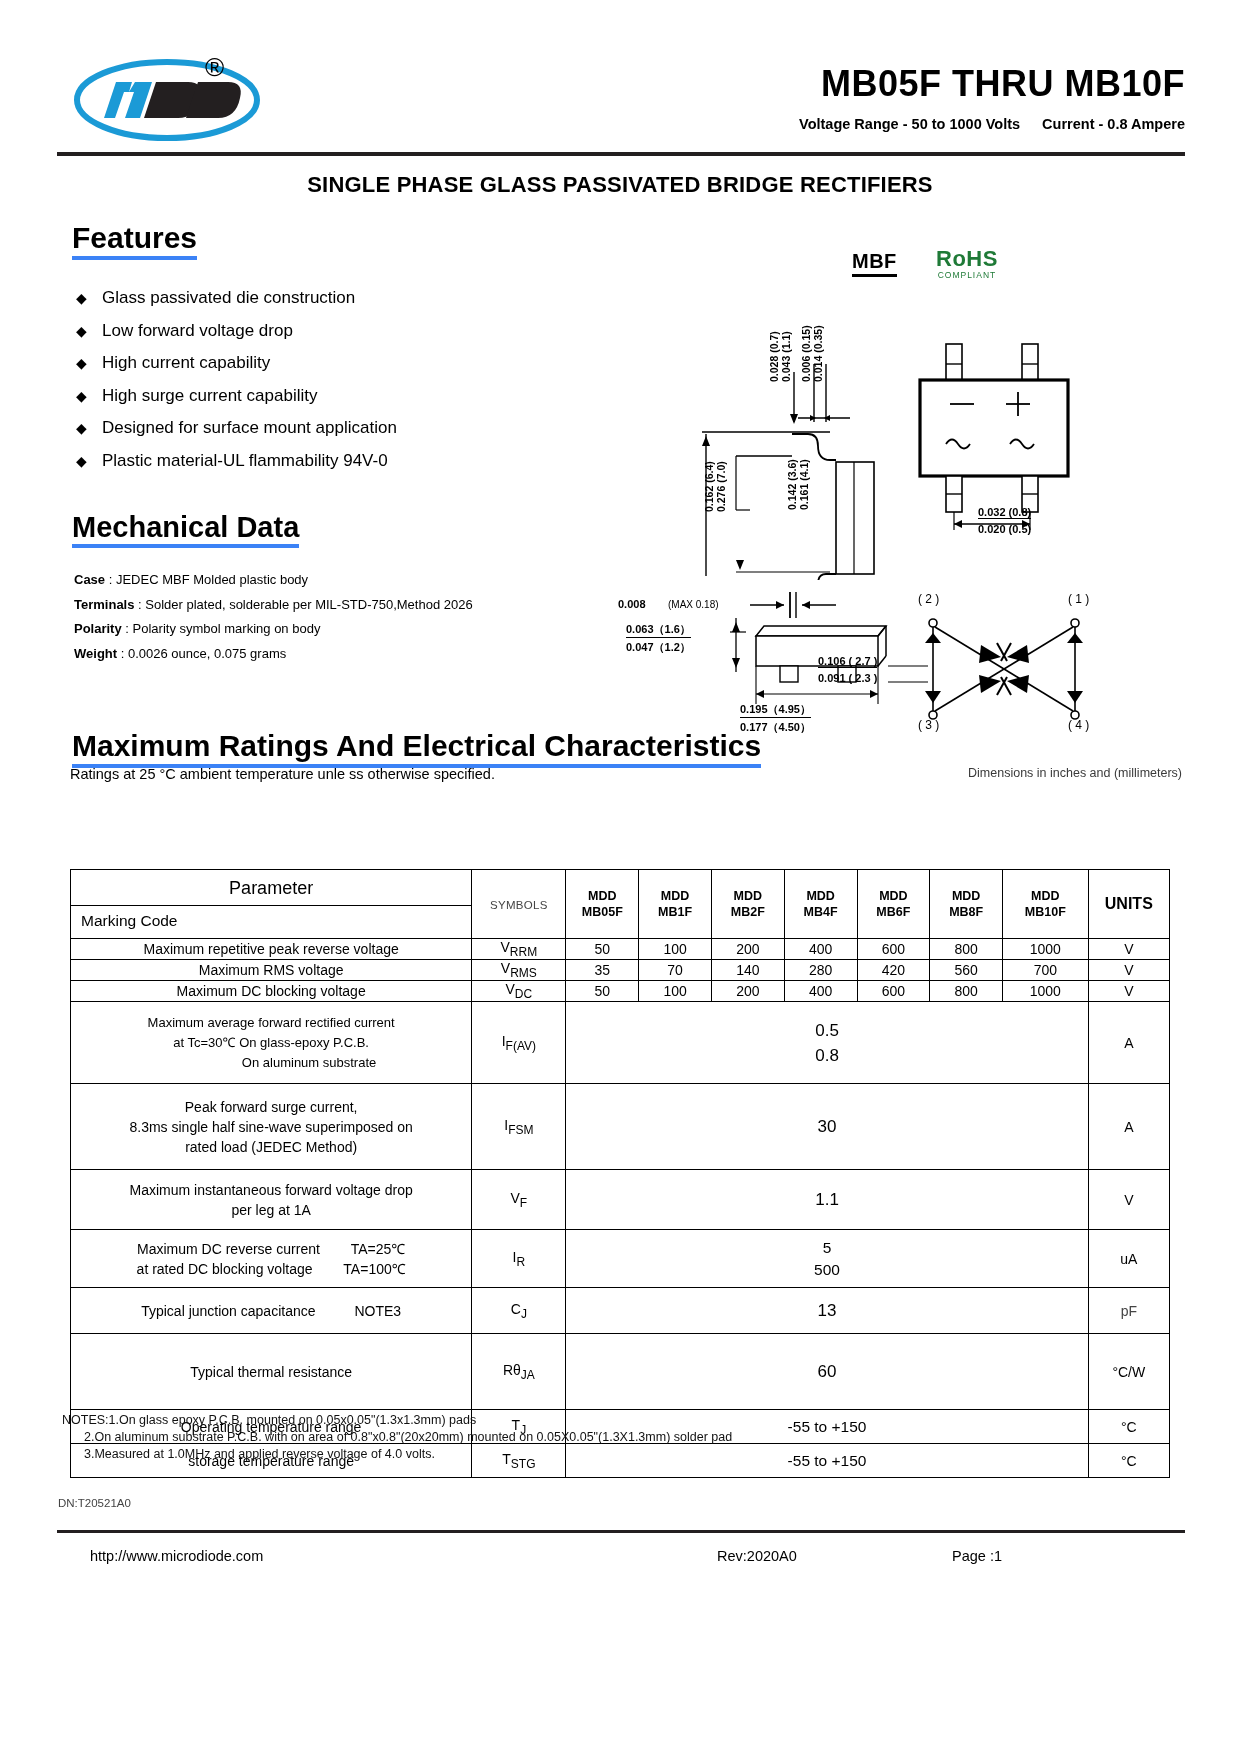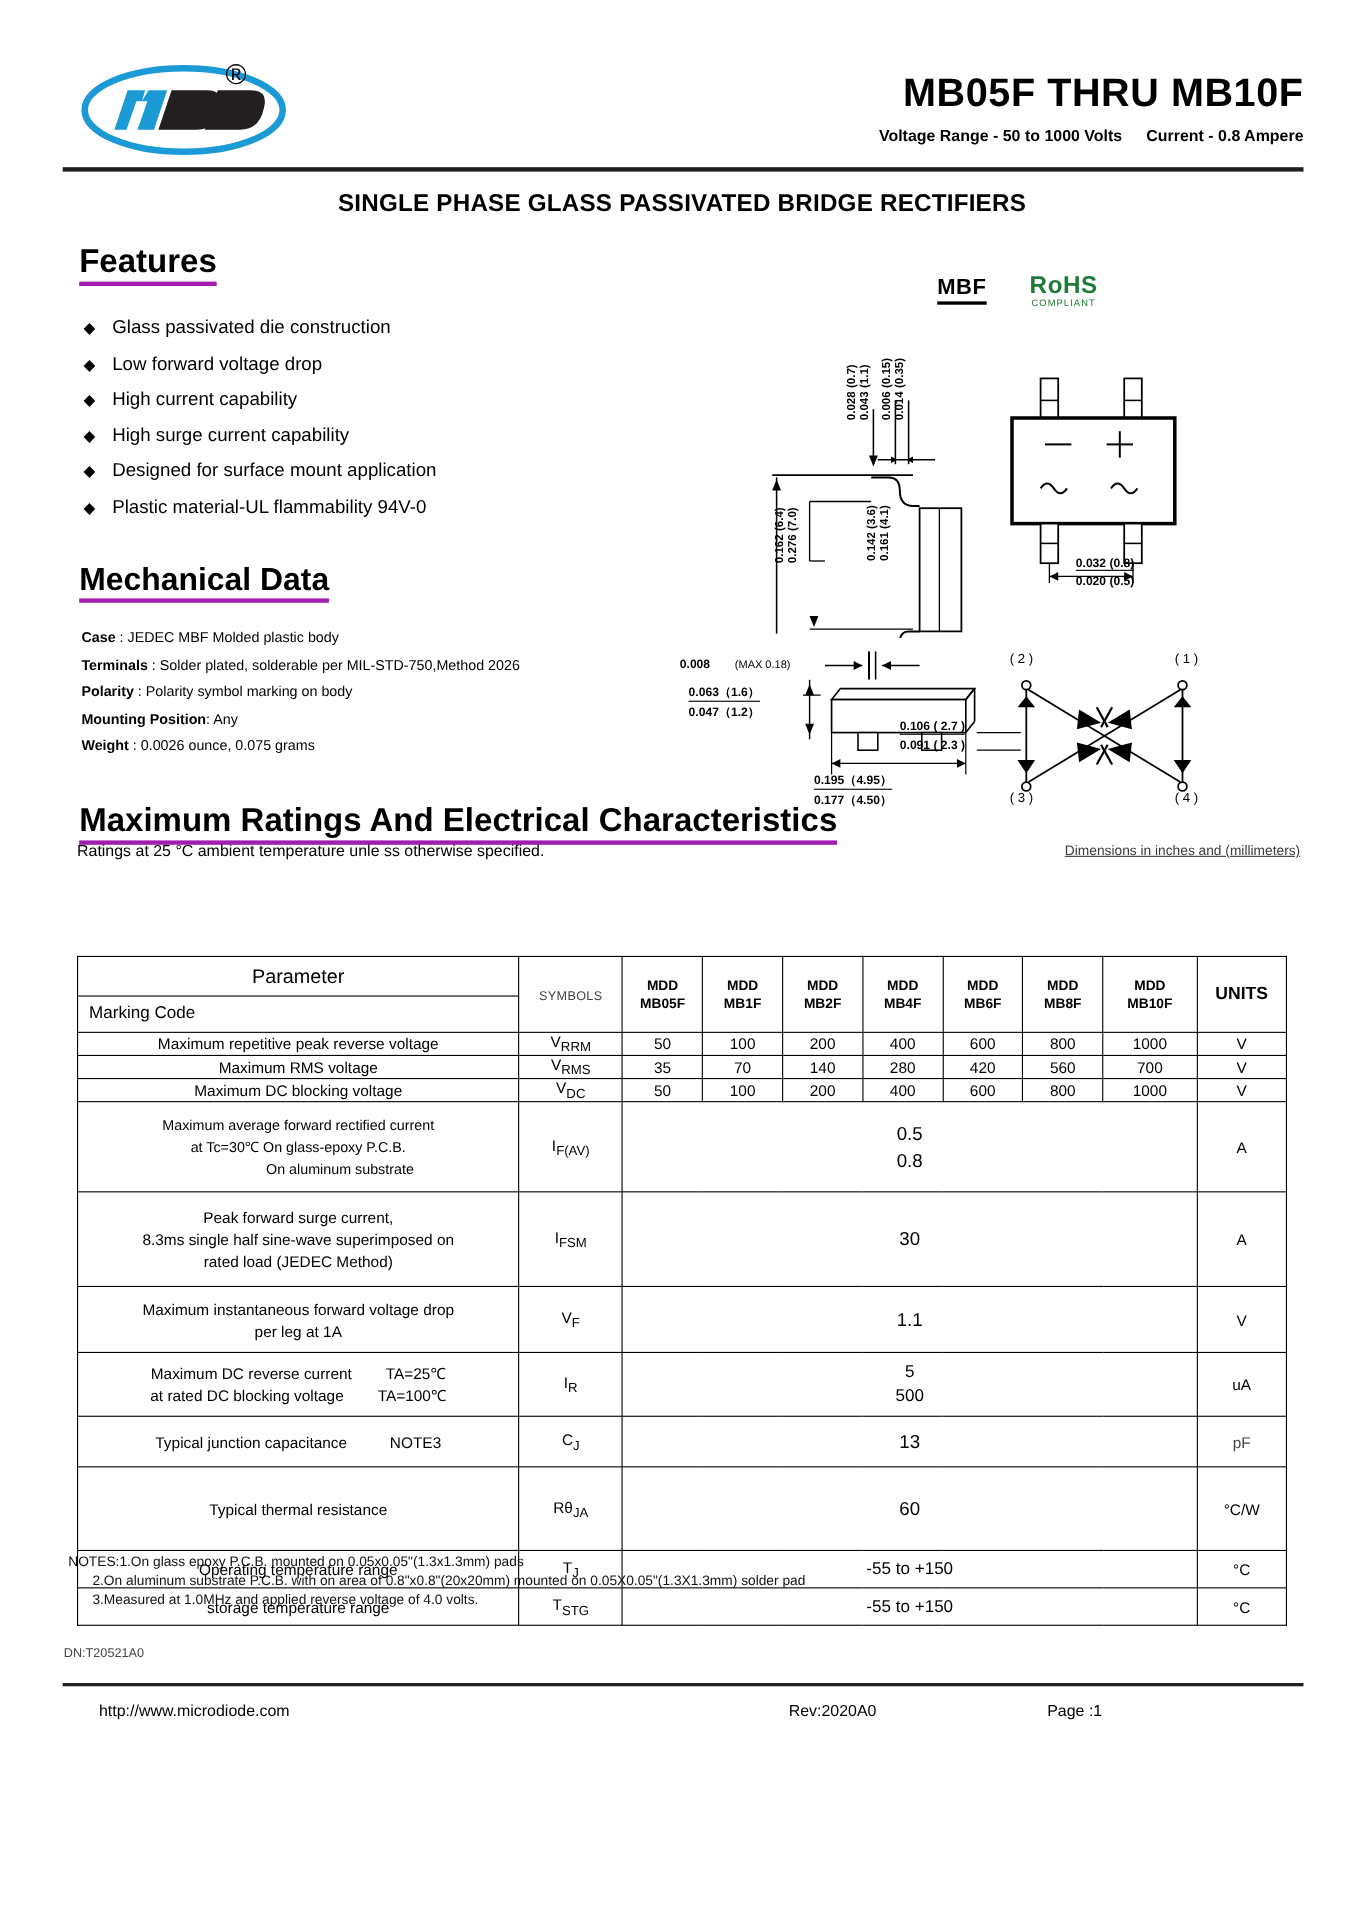--- a/index.html
+++ b/index.html
@@ -25,38 +25,38 @@
   .rule { position:absolute; left:57px; right:55px; top:152px; height:4px; background:#231f20; }
 
   .subtitle {
     position:absolute; left:0; right:0; top:172px;
     text-align:center; font-size:22px; font-weight:bold; letter-spacing:0.2px;
   }
 
   
   .h-sec {
     font-size:30px; font-weight:bold; display:inline-block;
-    border-bottom:4px solid #a21caf; padding-bottom:2px; line-height:1.05;
+    border-bottom:4px solid #3b82f6; padding-bottom:2px; line-height:1.05;
   }
   .h-sec.small { font-size:29px; }
 
   #features-head { position:absolute; left:72px; top:222px; }
   .feat-list { position:absolute; left:76px; top:288px; }
   .feat-item { display:flex; align-items:flex-start; margin-bottom:12.5px; }
   .feat-bullet { width:26px; font-size:14px; line-height:20px; }
   .feat-text { font-size:17px; line-height:20px; }
 
   #mech-head { position:absolute; left:72px; top:512px; }
   .mech-list { position:absolute; left:74px; top:568px; font-size:13px; line-height:24.5px; }
   .mech-list b { font-weight:bold; }
 
   #max-head { position:absolute; left:72px; top:730px; }
   .ratings-note1 { position:absolute; left:70px; top:766px; font-size:14.5px; }
   .ratings-note2 { position:absolute; left:70px; top:818px; font-size:14.5px; }
-  .dims-note { position:absolute; right:58px; top:766px; font-size:12.5px; color:#3a3a3a;text-decoration:underline; }
+  .dims-note { position:absolute; right:58px; top:766px; font-size:12.5px; color:#3a3a3a; }
 
   
   .draw-area { position:absolute; left:600px; top:240px; width:585px; height:490px; }
   .mbf-label {
     position:absolute; left:252px; top:10px;
     font-size:20px; font-weight:bold; letter-spacing:0.5px;
     border-bottom:3px solid #000; padding-bottom:1px;
   }
   .rohs { position:absolute; left:336px; top:6px; text-align:center; }
   .rohs .big { font-size:22px; font-weight:bold; color:#1f7a37; letter-spacing:0.5px; }
@@ -176,23 +176,20 @@
 
   <div class="mech-list">
     <div>
       <b>Case</b><span> : </span><span>JEDEC MBF Molded plastic body</span>
     </div>
     <div>
       <b>Terminals</b><span> : </span><span>Solder plated, solderable per MIL-STD-750,Method 2026</span>
     </div>
     <div>
       <b>Polarity</b><span> : </span><span>Polarity symbol  marking on body</span>
-    </div>
-    <div>
-      <b>Mounting Position</b><span>: </span><span>Any</span>
     </div>
     <div>
       <b>Weight</b><span> : </span><span>0.0026 ounce, 0.075 grams</span>
     </div>
   </div>
 
   <div class="draw-area">
 
     <div class="mbf-label">MBF</div>
 

